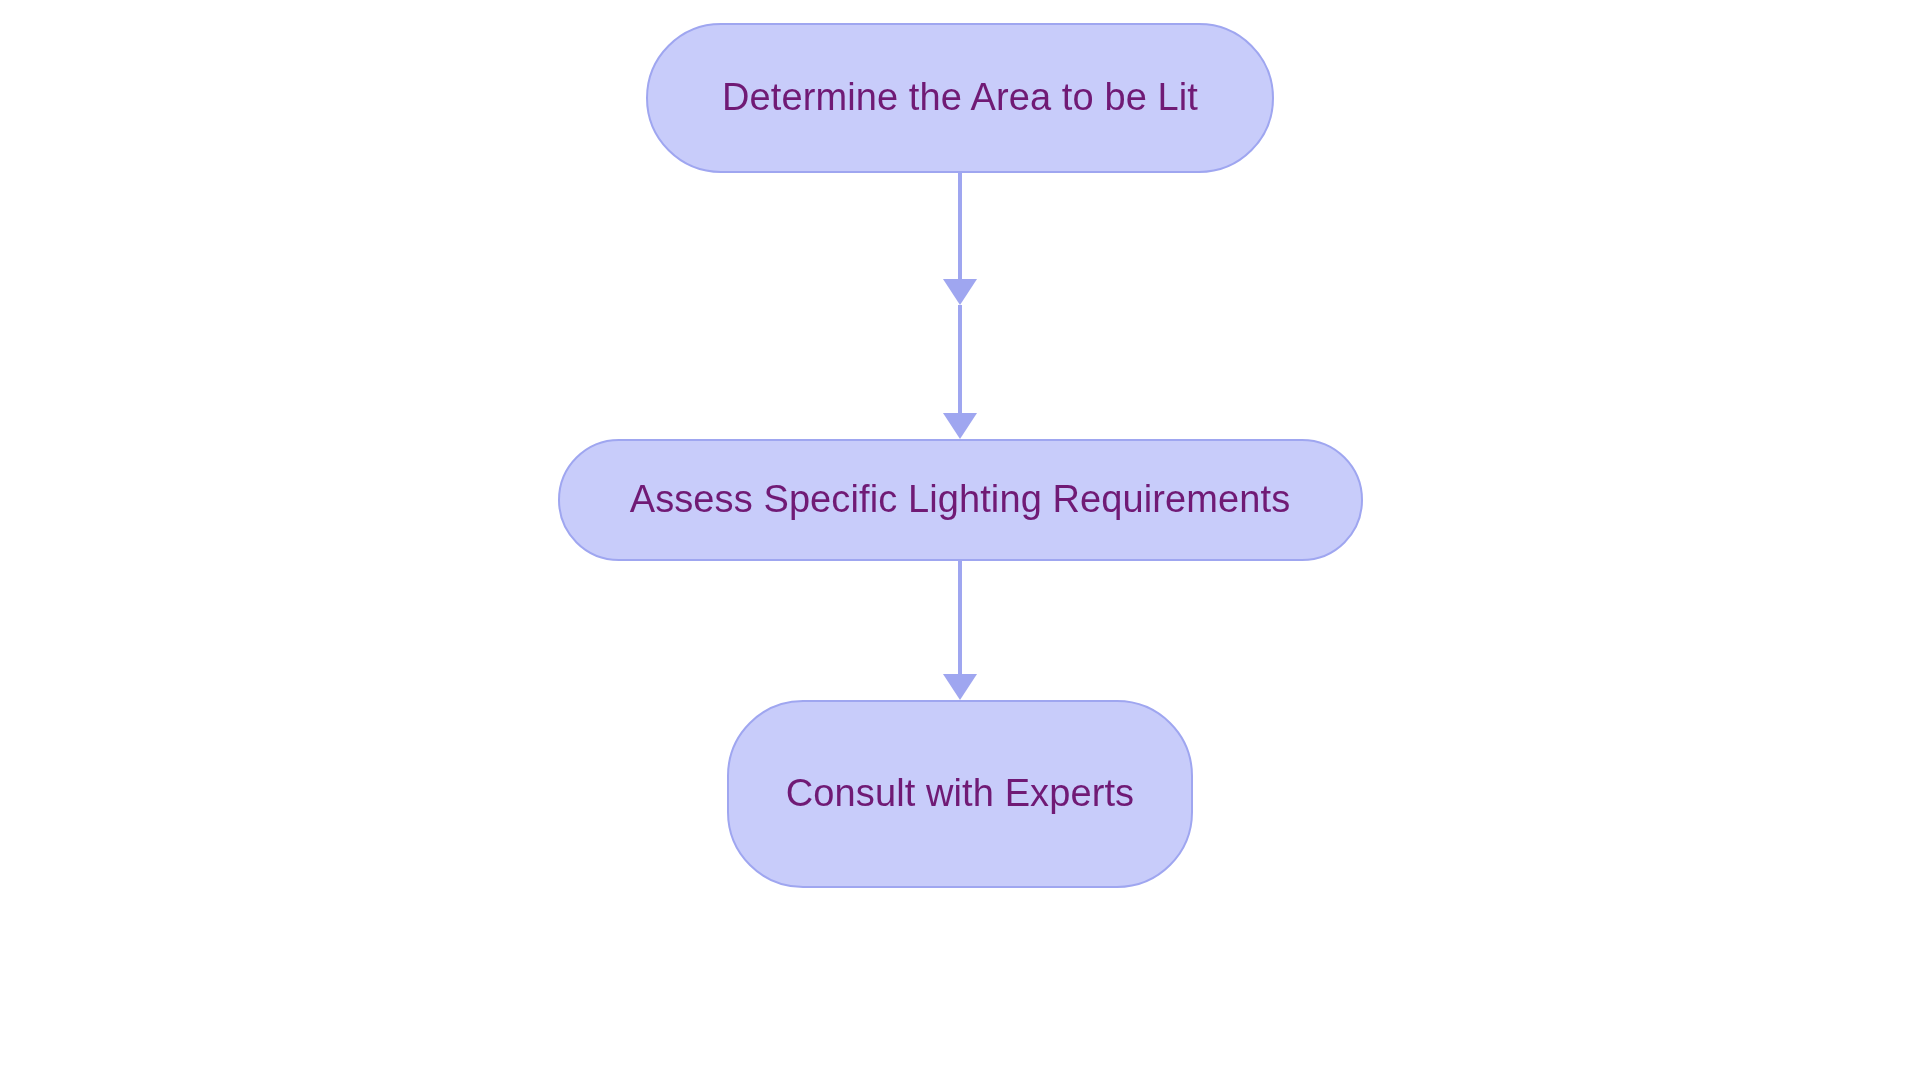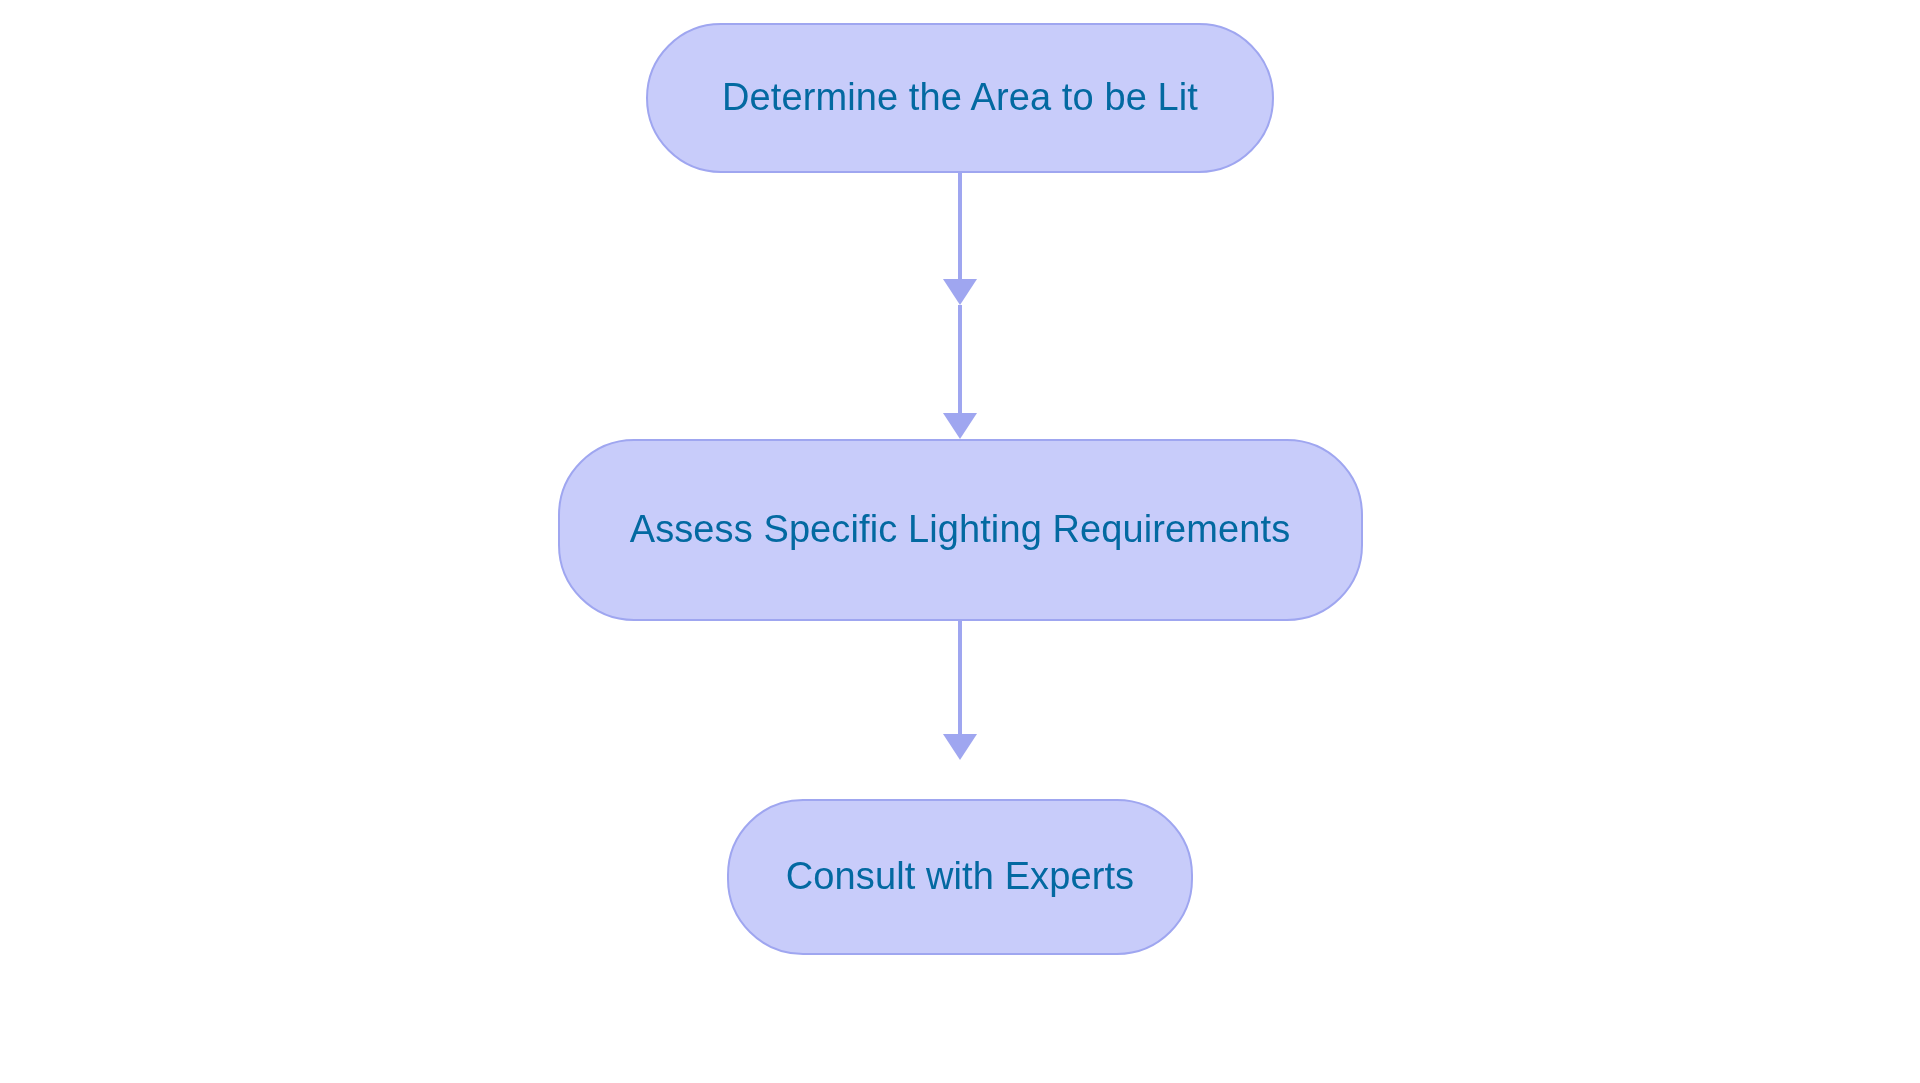--- a/index.html
+++ b/index.html
@@ -35,39 +35,39 @@
 
   .node {
     position: relative;
     box-sizing: border-box;
     display: flex;
     align-items: center;
     justify-content: center;
     background: #c8ccfa;
     border: 2px solid #9fa6f0;
     border-radius: 76px;
-    color: #0369a1;
+    color: #701a75;
     font-size: 38px;
     font-weight: 400;
     line-height: 1;
     letter-spacing: 0.1px;
     white-space: nowrap;
     padding: 0 54px;
   }
 
   .node-label {
     display: block;
     transform: translateY(-1px);
   }
 
   
   .node-1 { width: 628px; height: 150px; margin-top: 23px; }
   .node-2 { width: 492px; height: 158px; }
-  .node-3 { width: 805px; height: 182px; }
-  .node-4 { width: 466px; height: 156px; margin-top: 39px; }
+  .node-3 { width: 805px; height: 122px; }
+  .node-4 { width: 466px; height: 188px; }
 
   .connector {
     position: relative;
     width: 34px;
     display: flex;
     flex-direction: column;
     align-items: center;
   }
   .conn-1 { height: 132px; }
   .conn-2 { height: 134px; }

